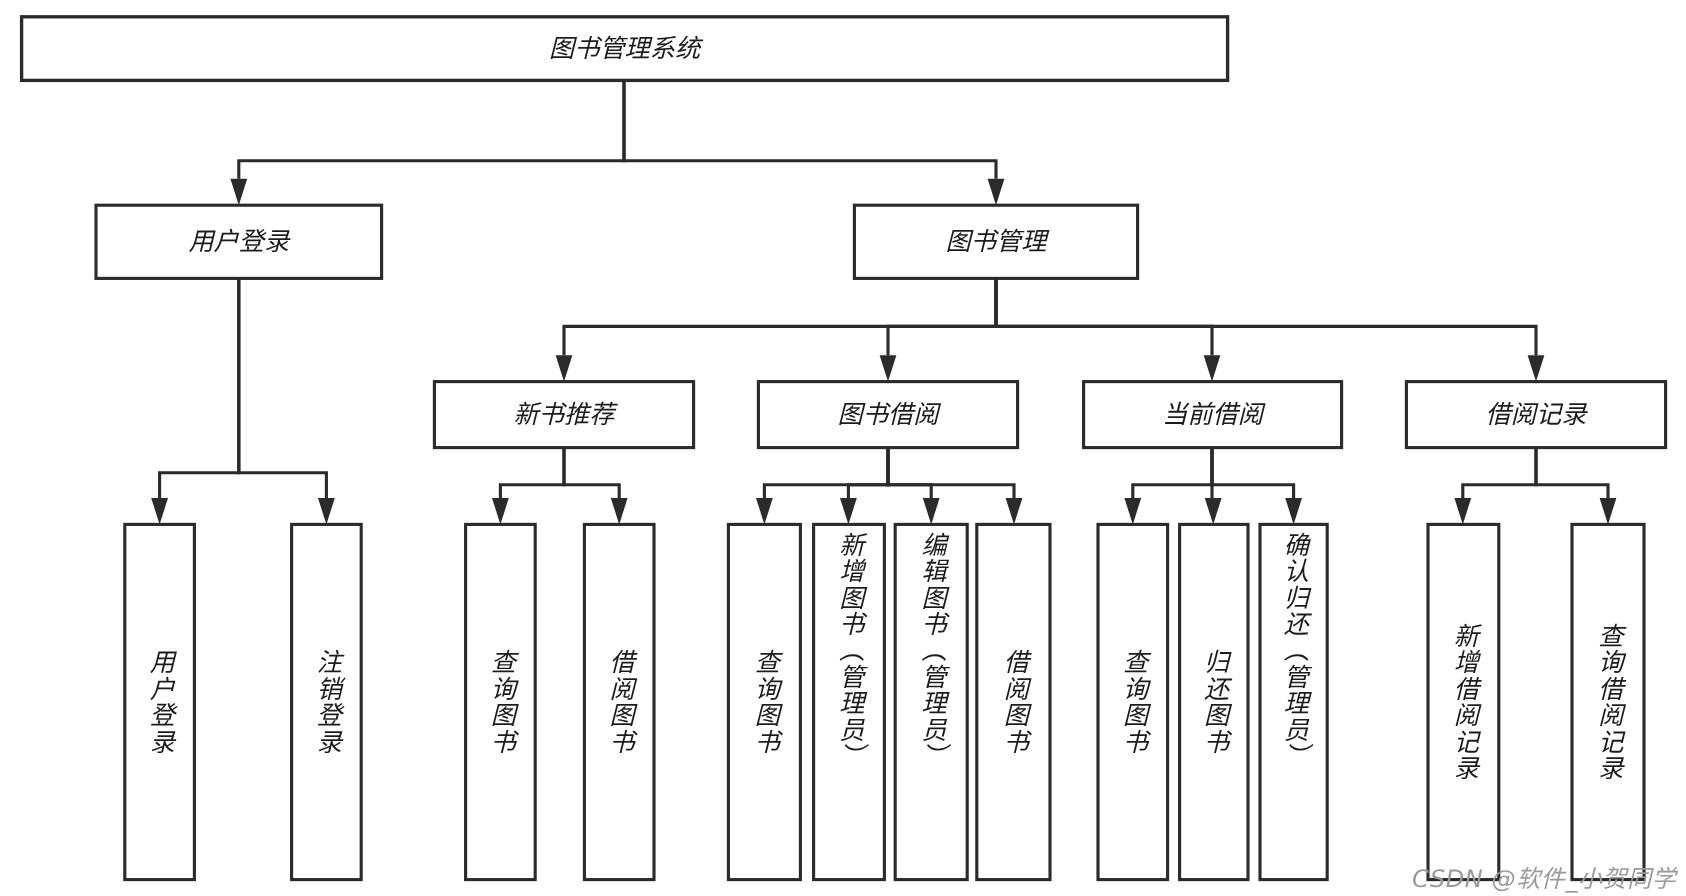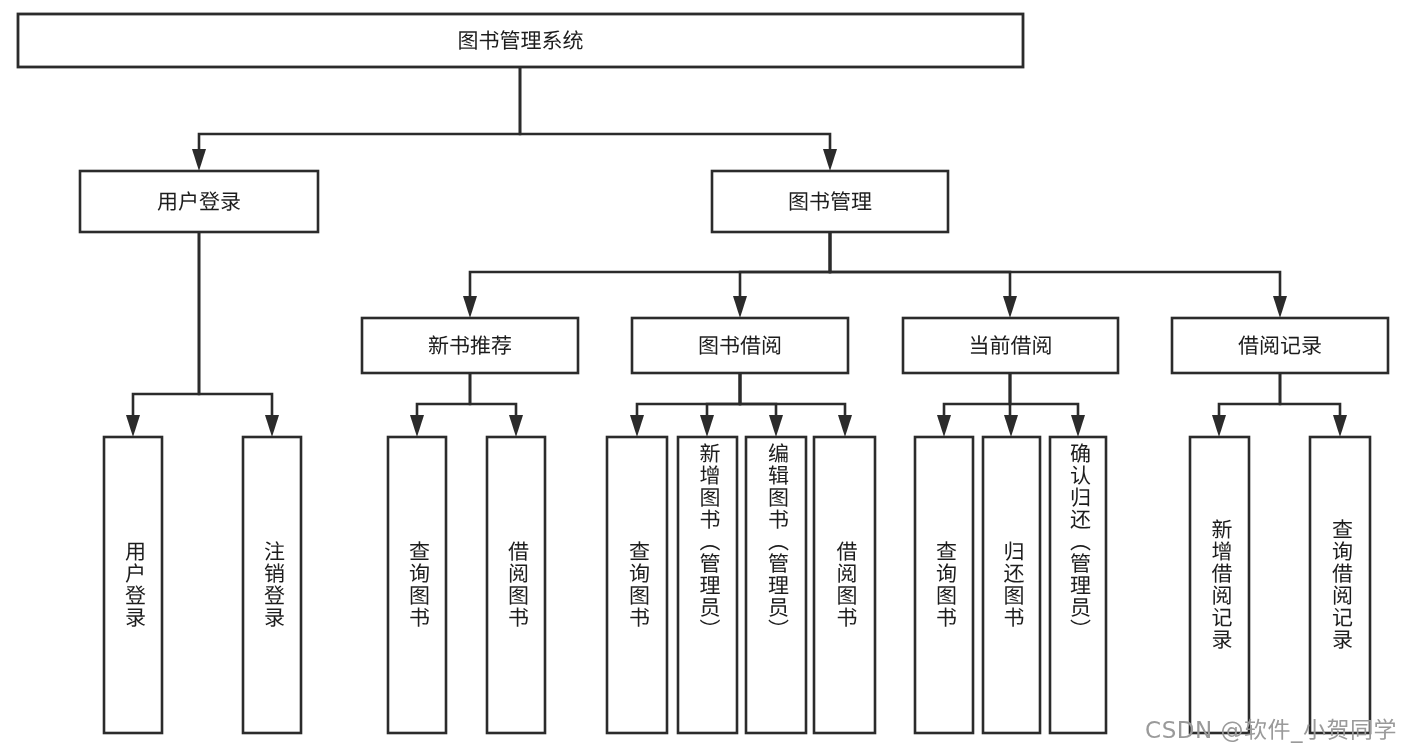--- a/index.html
+++ b/index.html
@@ -12,20 +12,21 @@
     width: 1405px;
     height: 747px;
     font-family: "DejaVu Sans", "Liberation Sans", sans-serif;
     overflow: hidden;
   }
   #diagram-root {
     position: relative;
     width: 1405px;
     height: 747px;
     background: #ffffff;
+    font-style: italic;
   }
   svg.diagram-canvas {
     position: absolute;
     left: 0;
     top: 0;
     width: 1405px;
     height: 747px;
     display: block;
   }
   .node-box {
@@ -71,21 +72,21 @@
     overflow: hidden;
   }
   .node-label-v.align-top {
     justify-content: flex-start;
   }
   .watermark {
     position: absolute;
     right: 8px;
     bottom: 2px;
     font-family: "DejaVu Sans", "Liberation Sans", sans-serif;
-    font-size: 23px;
+    font-size: 20px;
     color: #9a9a9a;
     letter-spacing: 0.5px;
     white-space: nowrap;
     pointer-events: none;
   }
 </style>
 </head>
 <body>
 
 <div id="diagram-root">

